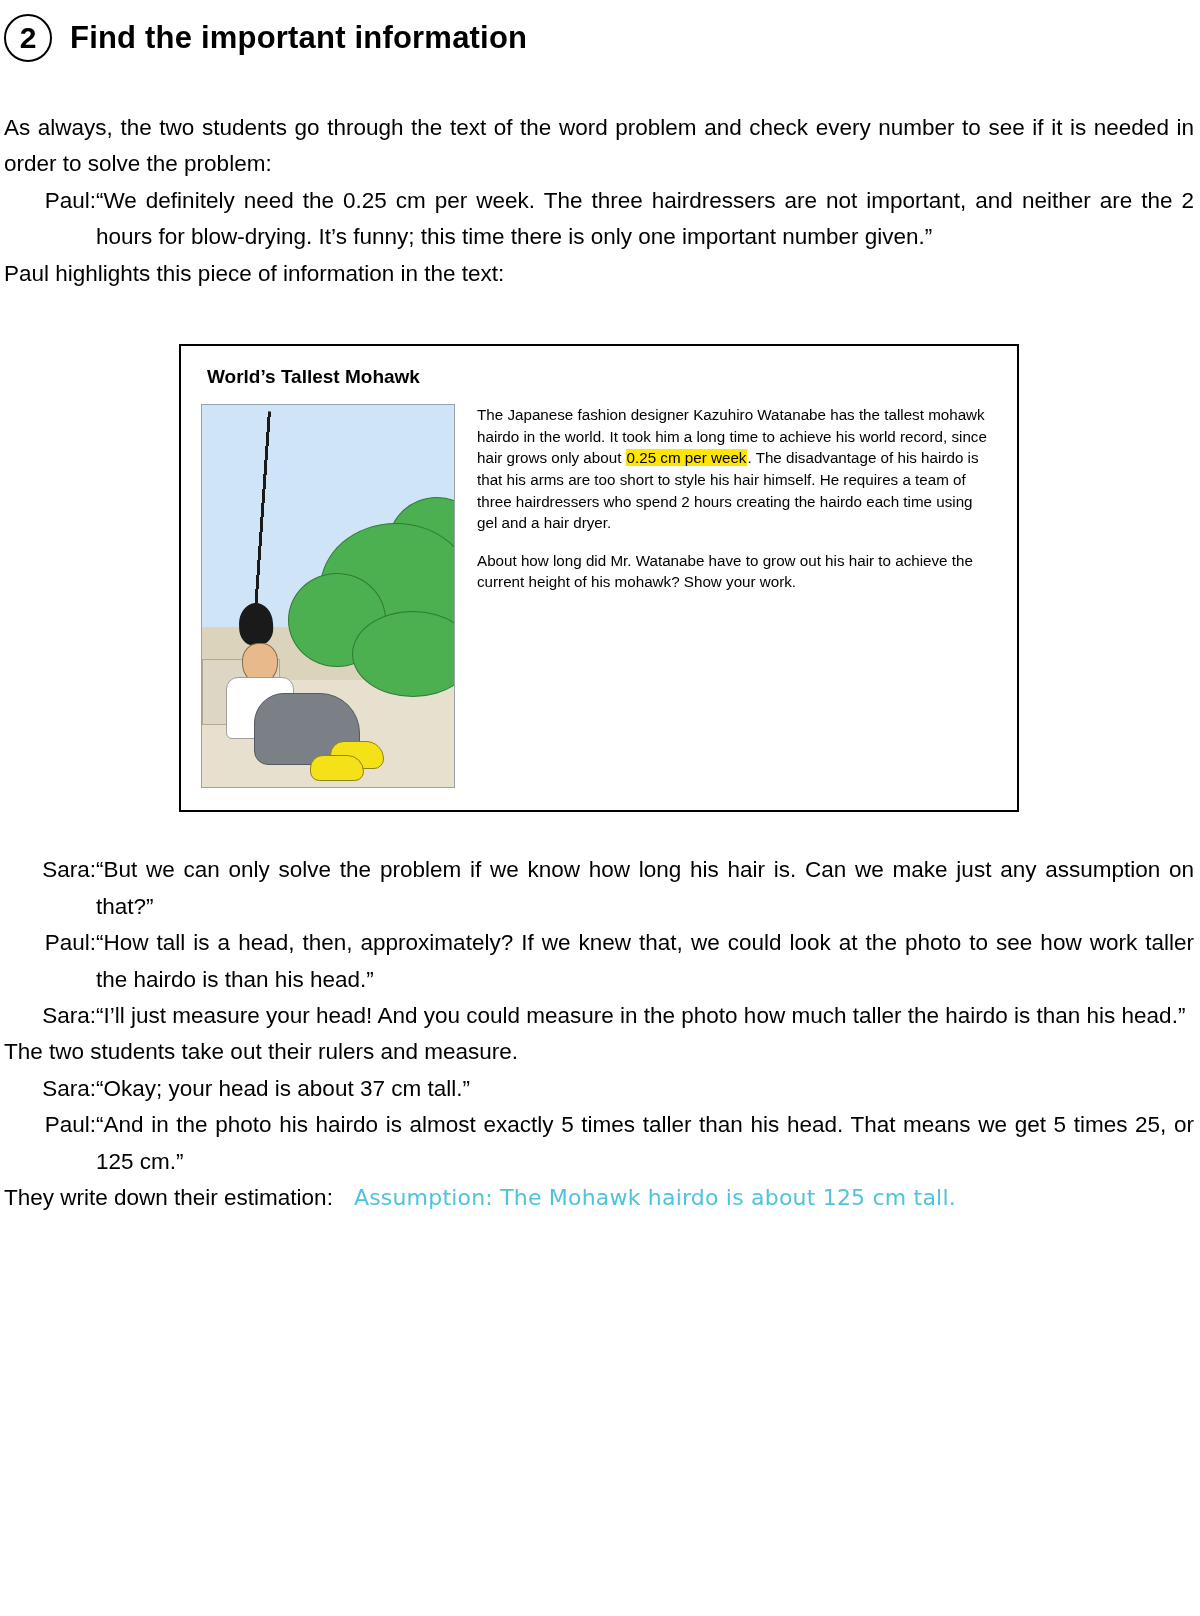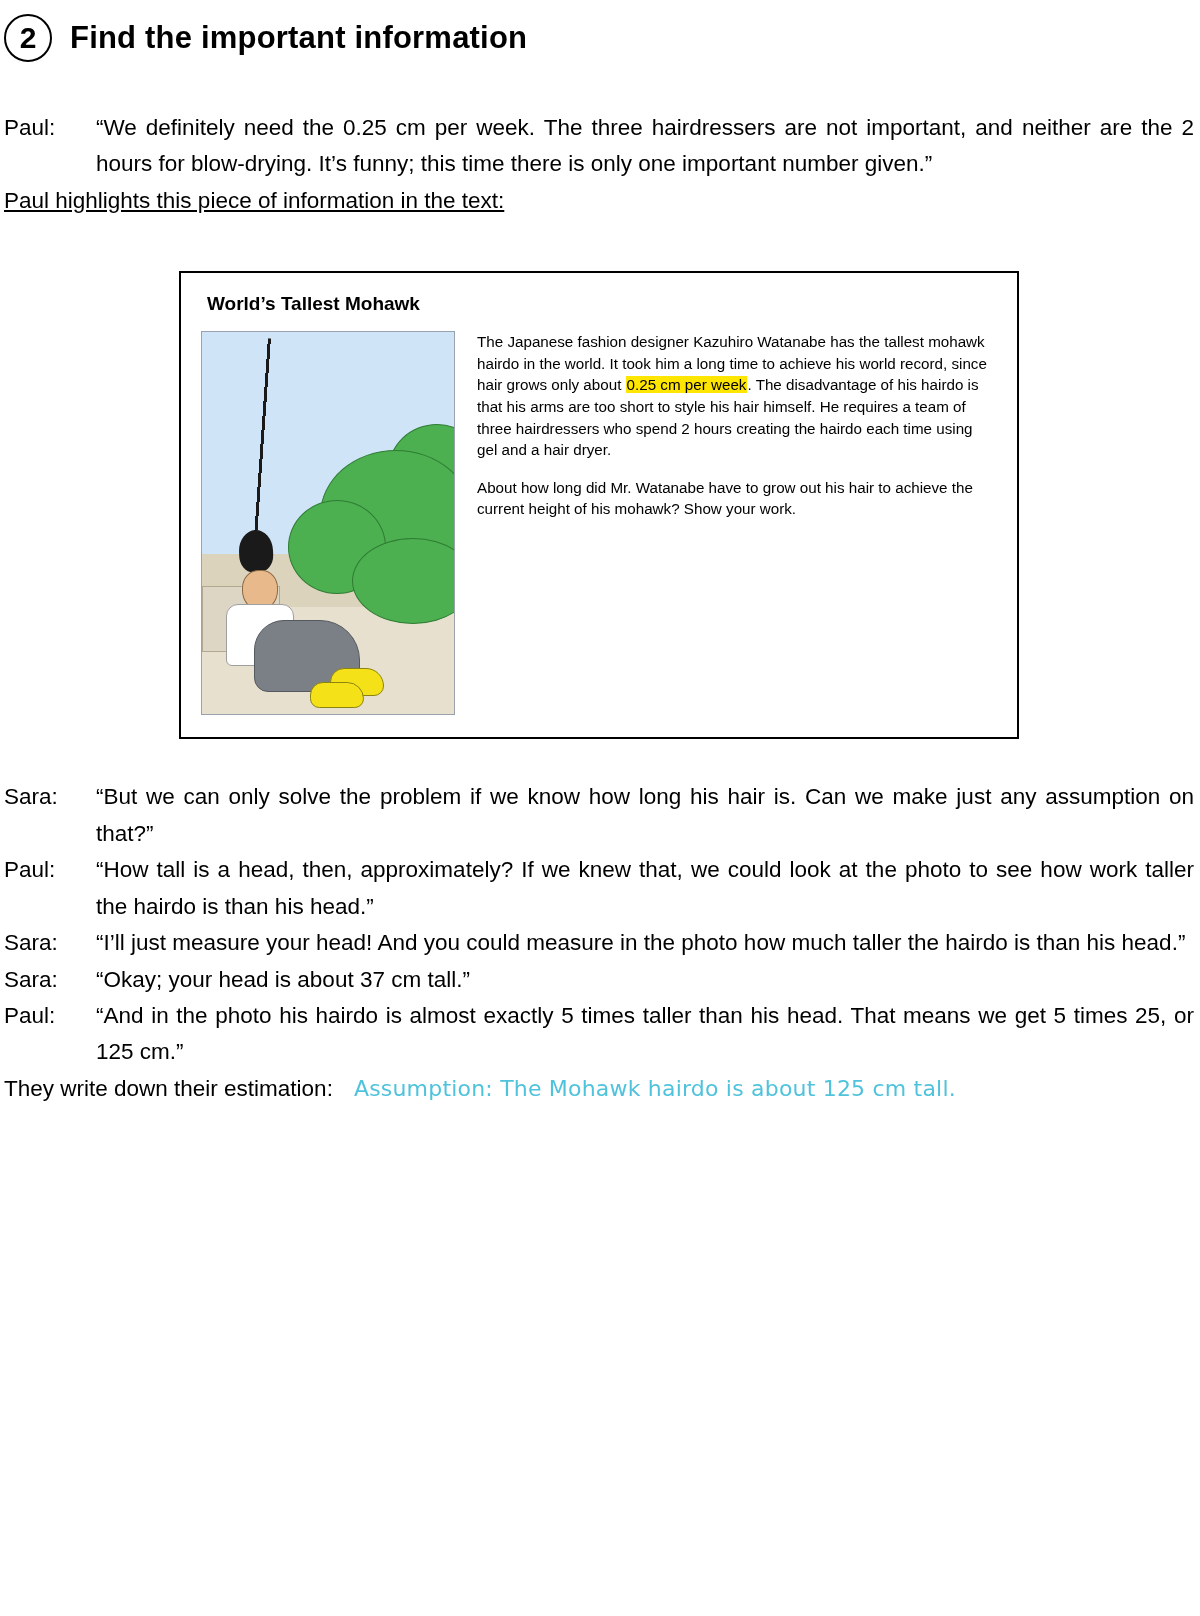--- a/index.html
+++ b/index.html
@@ -65,30 +65,30 @@
 
   .dialog-row {
     display: flex;
     font-size: 22.5px;
     line-height: 1.62;
     align-items: flex-start;
   }
   .speaker {
     flex: 0 0 92px;
     white-space: nowrap;
+    text-align: right;
   }
   .speech {
     flex: 1 1 auto;
     text-align: justify;
     text-justify: inter-word;
   }
   .plain-row {
     font-size: 22.5px;
     line-height: 1.62;
-    text-decoration: underline;
   }
 
   
   .figure-wrap {
     display: flex;
     justify-content: center;
     margin-top: 52px;
     margin-bottom: 40px;
   }
   .figure {
@@ -236,20 +236,21 @@
 
   <div class="header">
     <div class="step-badge">2</div>
     <div class="header-title">Find the important information</div>
   </div>
 
   <div class="content">
 
     <div class="spacer-top"></div>
 
+    <p class="para">As always, the two students go through the text of the word problem and check every number to see if it is needed in order to solve the problem:</p>
 
     <div class="dialog-row">
       <div class="speaker">Paul:</div>
       <div class="speech">“We definitely need the 0.25 cm per week. The three hairdressers are not important, and neither are the 2 hours for blow-drying. It’s funny; this time there is only one important number given.”</div>
     </div>
 
     <div class="plain-row">Paul highlights this piece of information in the text:</div>
 
     <div class="figure-wrap">
       <div class="figure">
@@ -291,20 +292,21 @@
     <div class="dialog-row">
       <div class="speaker">Paul:</div>
       <div class="speech">“How tall is a head, then, approximately? If we knew that, we could look at the photo to see how work taller the hairdo is than his head.”</div>
     </div>
 
     <div class="dialog-row">
       <div class="speaker">Sara:</div>
       <div class="speech">“I’ll just measure your head! And you could measure in the photo how much taller the hairdo is than his head.”</div>
     </div>
 
+    <div class="plain-row">The two students take out their rulers and measure.</div>
 
     <div class="dialog-row">
       <div class="speaker">Sara:</div>
       <div class="speech">“Okay; your head is about 37 cm tall.”</div>
     </div>
 
     <div class="dialog-row">
       <div class="speaker">Paul:</div>
       <div class="speech">“And in the photo his hairdo is almost exactly 5 times taller than his head. That means we get 5 times 25, or 125 cm.”</div>
     </div>

